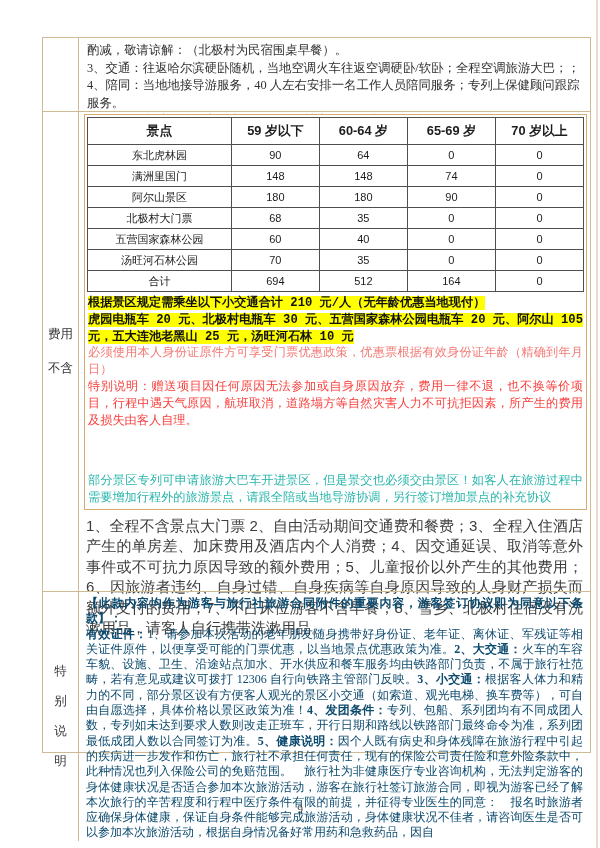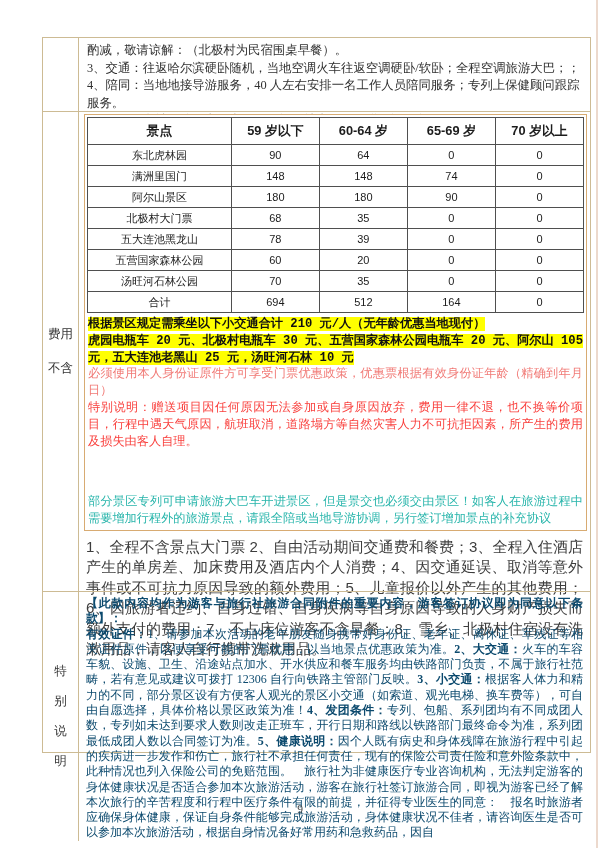--- a/index.html
+++ b/index.html
@@ -137,30 +137,23 @@
               <td>0</td>
             </tr>
             <tr>
               <td>北极村大门票</td>
               <td>68</td>
               <td>35</td>
               <td>0</td>
               <td>0</td>
             </tr>
             <tr>
-              <td>五大连池黑龙山</td>
-              <td>78</td>
-              <td>39</td>
-              <td>0</td>
-              <td>0</td>
-            </tr>
-            <tr>
               <td>五营国家森林公园</td>
               <td>60</td>
-              <td>20</td>
+              <td>40</td>
               <td>0</td>
               <td>0</td>
             </tr>
             <tr>
               <td>汤旺河石林公园</td>
               <td>70</td>
               <td>35</td>
               <td>0</td>
               <td>0</td>
             </tr>

